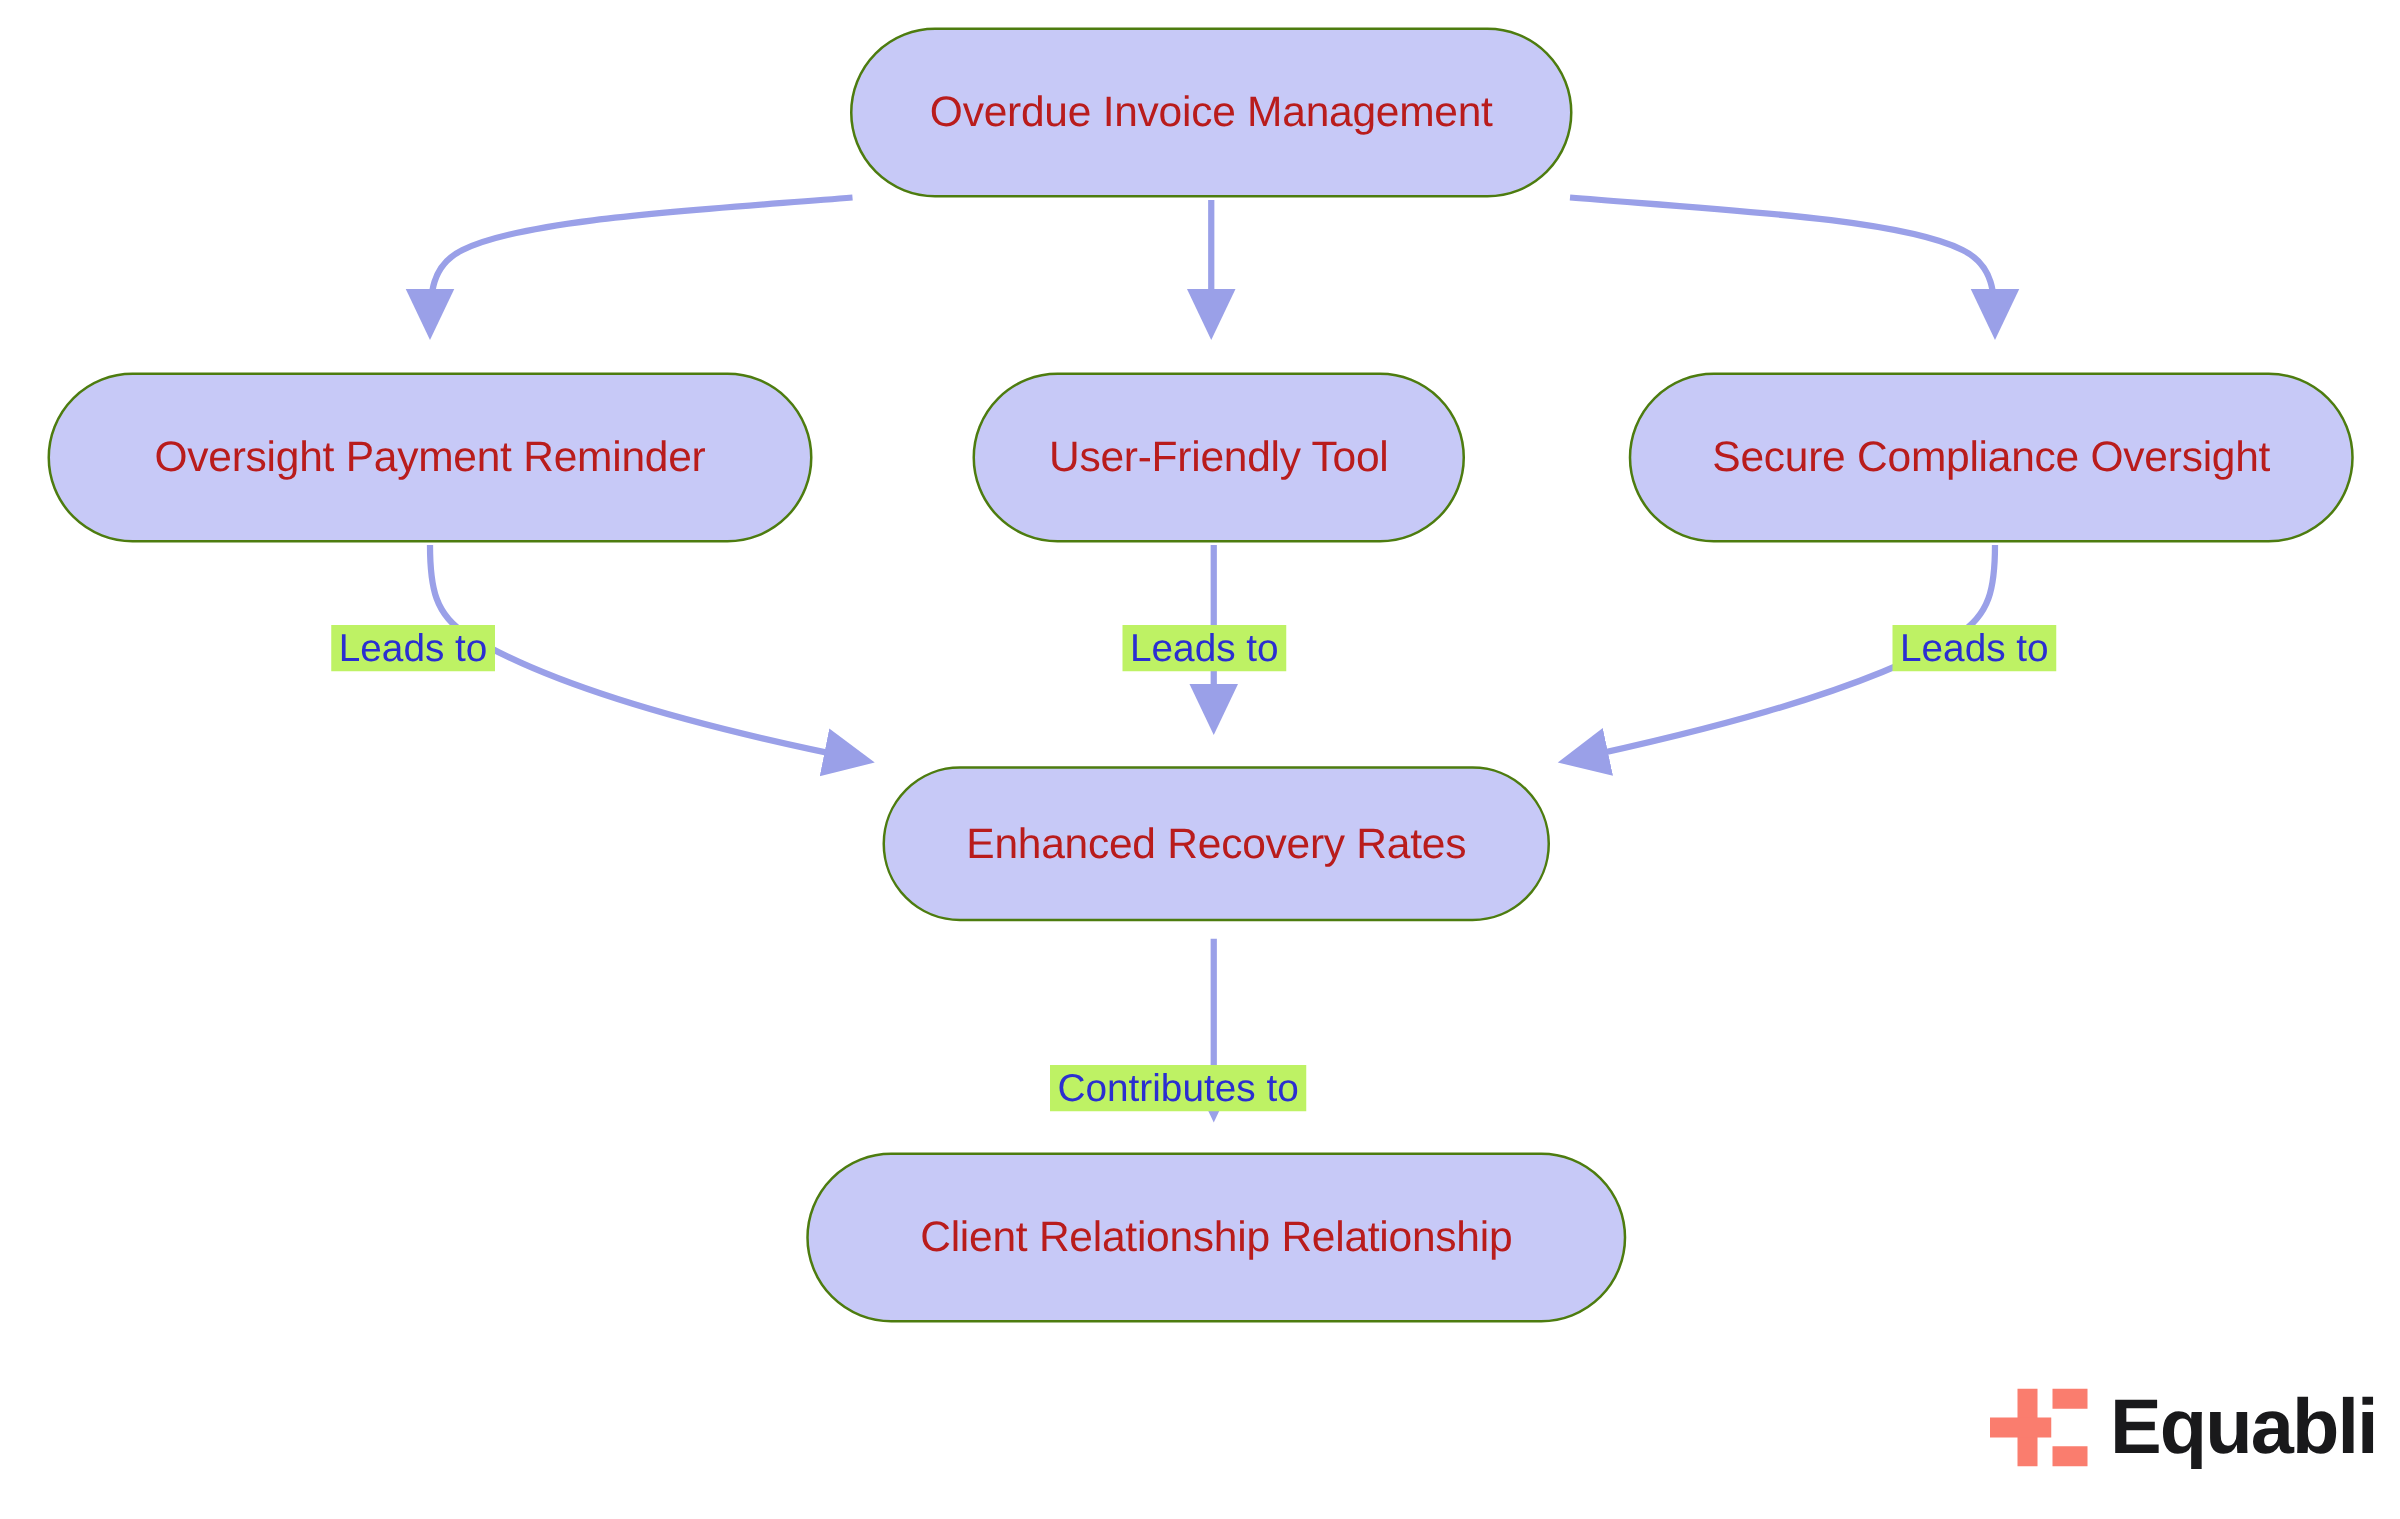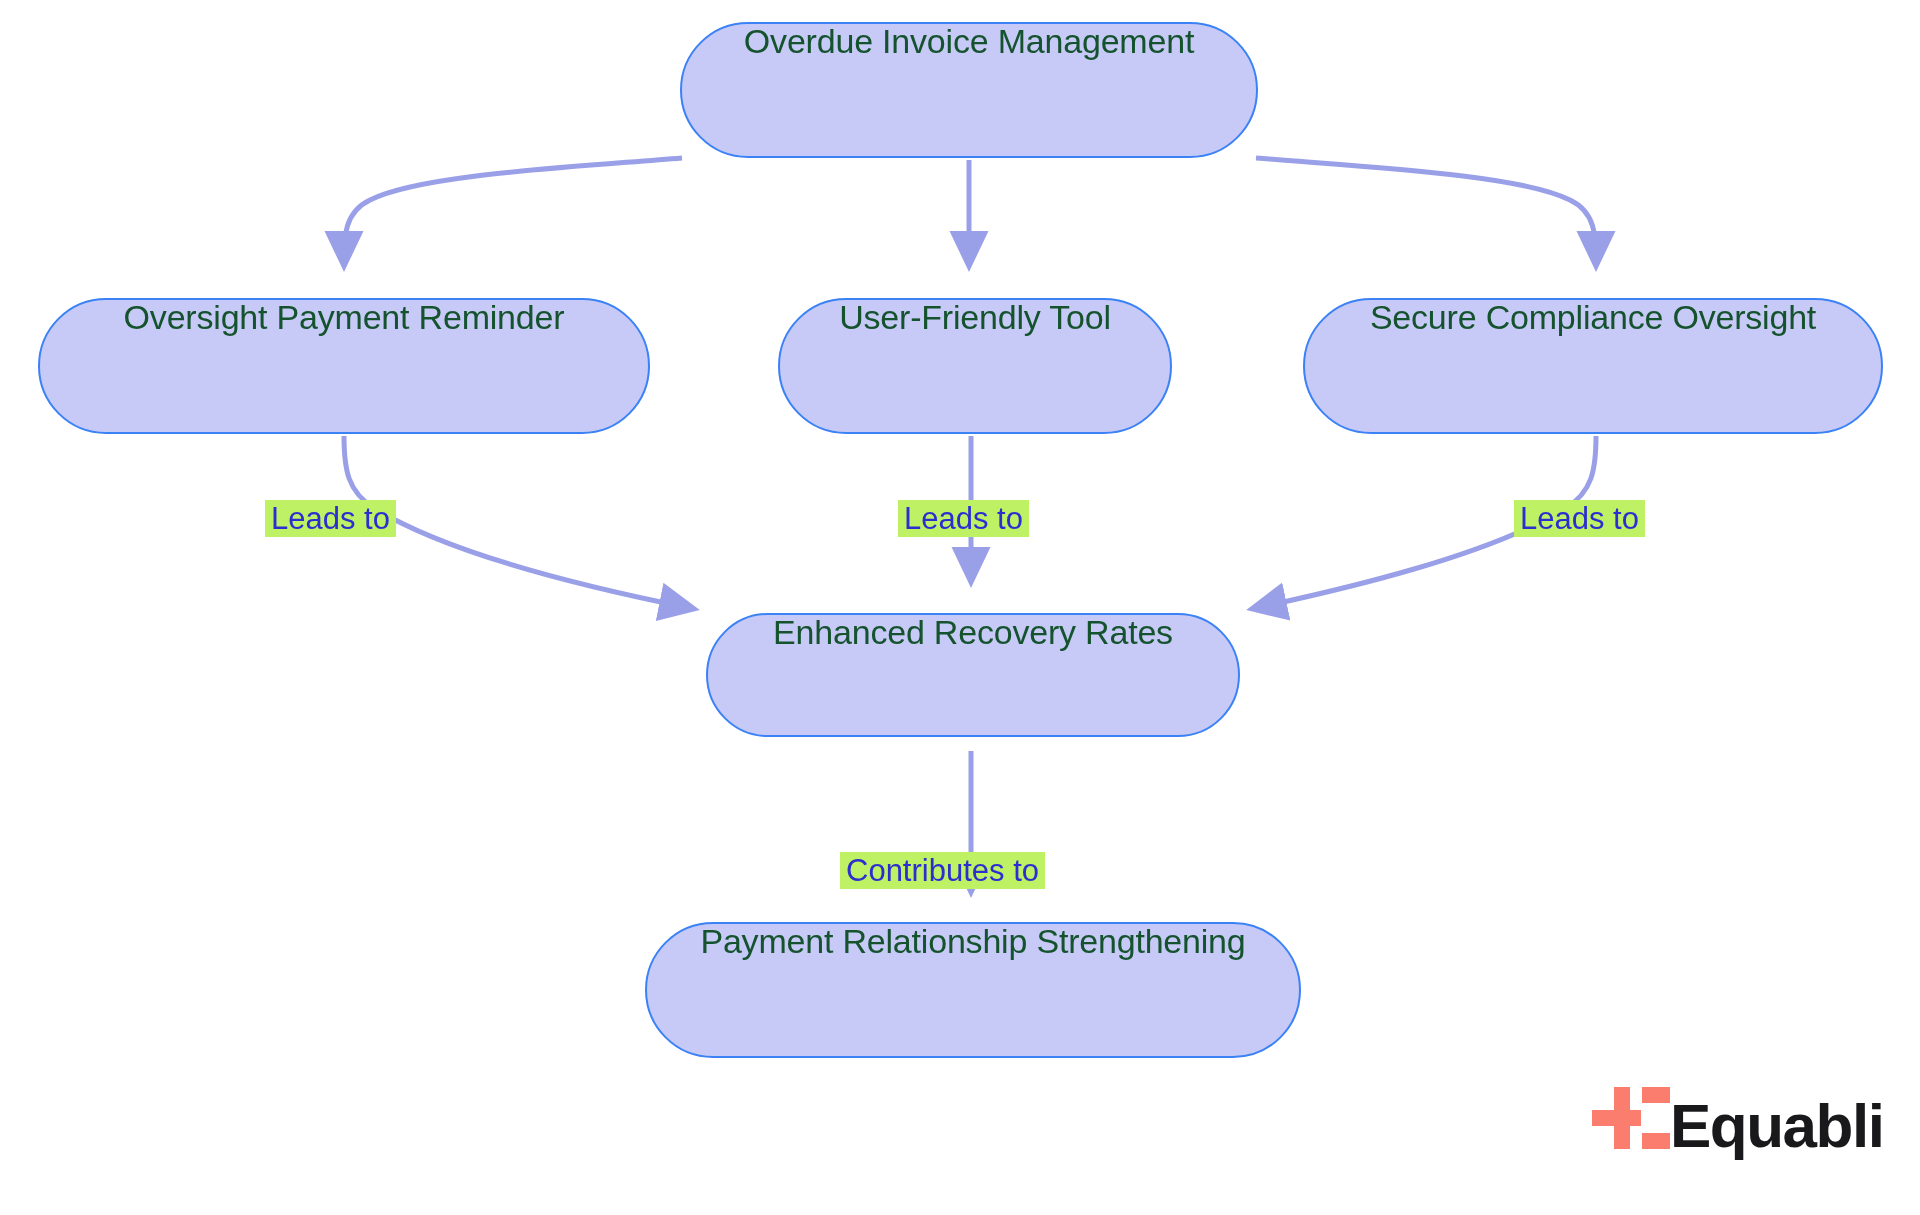--- a/index.html
+++ b/index.html
@@ -23,26 +23,27 @@
     left: 0;
     top: 0;
     width: 1920px;
     height: 1215px;
     pointer-events: none;
   }
   .node {
     position: absolute;
     box-sizing: border-box;
     background: #c7c9f7;
-    border: 2px solid #3b82f6;
+    border: 2px solid #4d7c0f;
     border-radius: 999px;
     display: flex;
+    align-items: center;
     justify-content: center;
     text-align: center;
-    color: #14532d;
+    color: #b91c1c;
     font-family: "Liberation Sans", sans-serif;
     font-weight: 400;
     letter-spacing: -0.2px;
     z-index: 2;
   }
   .node-label {
     display: block;
     white-space: nowrap;
     line-height: 1;
   }
@@ -68,23 +69,24 @@
   
   #label-leads-left   { left: 265px;  top: 500px; }
   #label-leads-mid    { left: 898px;  top: 500px; }
   #label-leads-right  { left: 1514px; top: 500px; }
   #label-contributes  { left: 840px;  top: 852px; }
 
   
   #brand {
     position: absolute;
     left: 1592px;
-    top: 1079px;
+    top: 1103px;
     display: flex;
-    align-items: flex-end;
+    align-items: center;
+    gap: 18px;
     z-index: 4;
   }
   #brand-mark {
     position: relative;
     width: 78px;
     height: 78px;
     flex: 0 0 auto;
   }
   #brand-mark i {
     position: absolute;
@@ -148,21 +150,21 @@
 
   <div class="node" id="node-compliance">
     <span class="node-label">Secure Compliance Oversight</span>
   </div>
 
   <div class="node" id="node-recovery">
     <span class="node-label">Enhanced Recovery Rates</span>
   </div>
 
   <div class="node" id="node-client">
-    <span class="node-label">Payment Relationship Strengthening</span>
+    <span class="node-label">Client Relationship Relationship</span>
   </div>
 
   <div class="edge-label" id="label-leads-left">Leads to</div>
   <div class="edge-label" id="label-leads-mid">Leads to</div>
   <div class="edge-label" id="label-leads-right">Leads to</div>
   <div class="edge-label" id="label-contributes">Contributes to</div>
 
   <div id="brand">
     <span id="brand-mark">
       <i class="mk-vert"></i>

